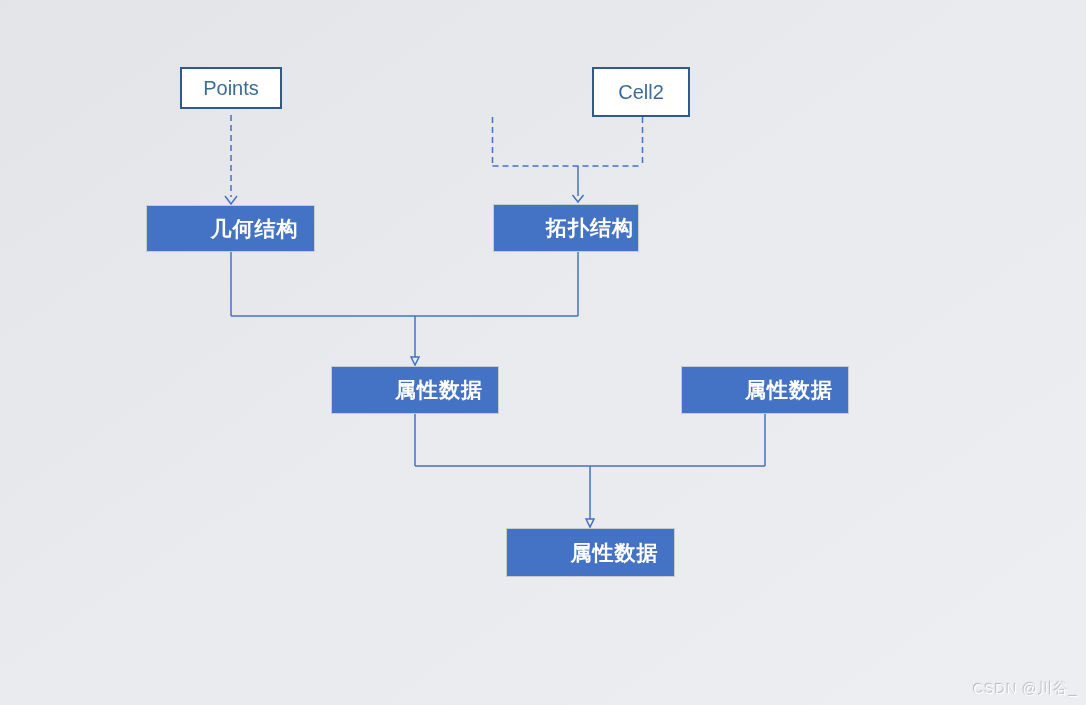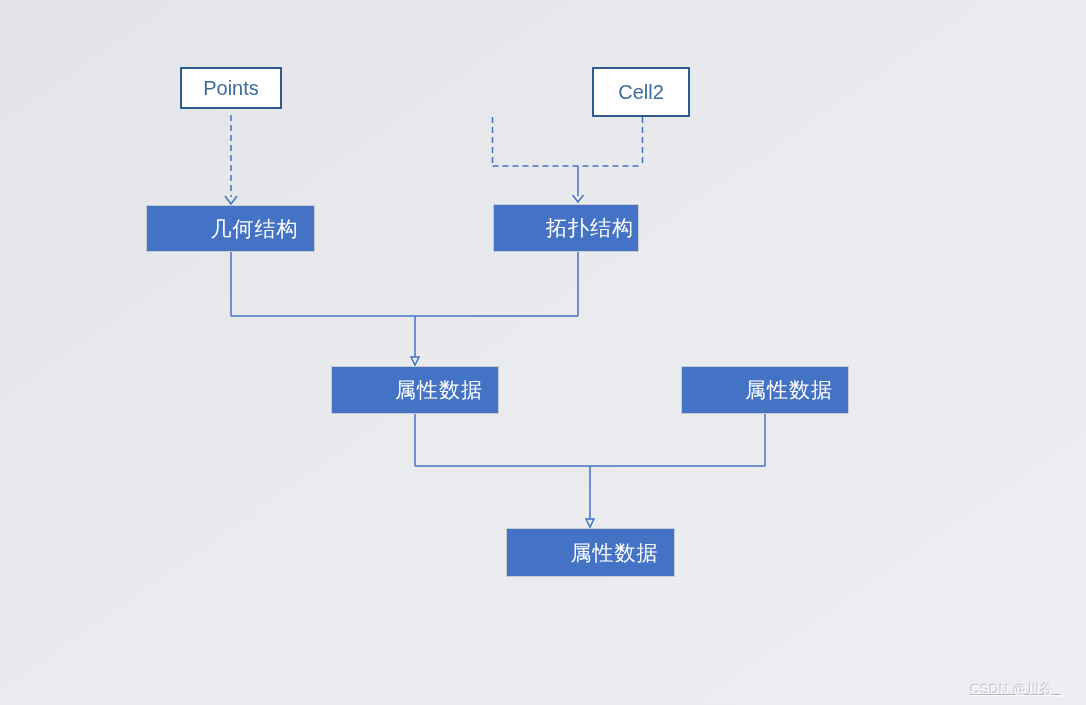--- a/index.html
+++ b/index.html
@@ -15,39 +15,38 @@
     position:absolute;
     display:flex;align-items:center;justify-content:center;
     box-sizing:border-box;
     white-space:nowrap;
   }
   .node.filled{
     background:#4472C4;
     border:1px solid #c7ccd3;
     color:#ffffff;
     font-size:21px;
-    font-weight:400;
+    font-weight:700;
     letter-spacing:1px;
     padding-left:48px;
   }
   .node.outline{
     background:#ffffff;
     border:2px solid #2E5A8C;
     color:#3A6B9B;
     font-size:20px;
     font-weight:400;
   }
   .watermark{
     position:absolute;
-    right:24px;bottom:6px;
-    font-size:13px;
+    right:8px;bottom:6px;
+    font-size:15px;
     letter-spacing:0.5px;
     color:rgba(255,255,255,0.92);
     text-shadow:-1px -1px 1px rgba(150,156,164,0.7);
-    text-decoration:underline;
   }
 </style>
 </head>
 <body>
 
 <div class="stage">
 
   <svg class="edges-svg" viewBox="0 0 1086 705" xmlns="http://www.w3.org/2000/svg">
     <g stroke="#4472C4" stroke-width="1.5" fill="none">
 

